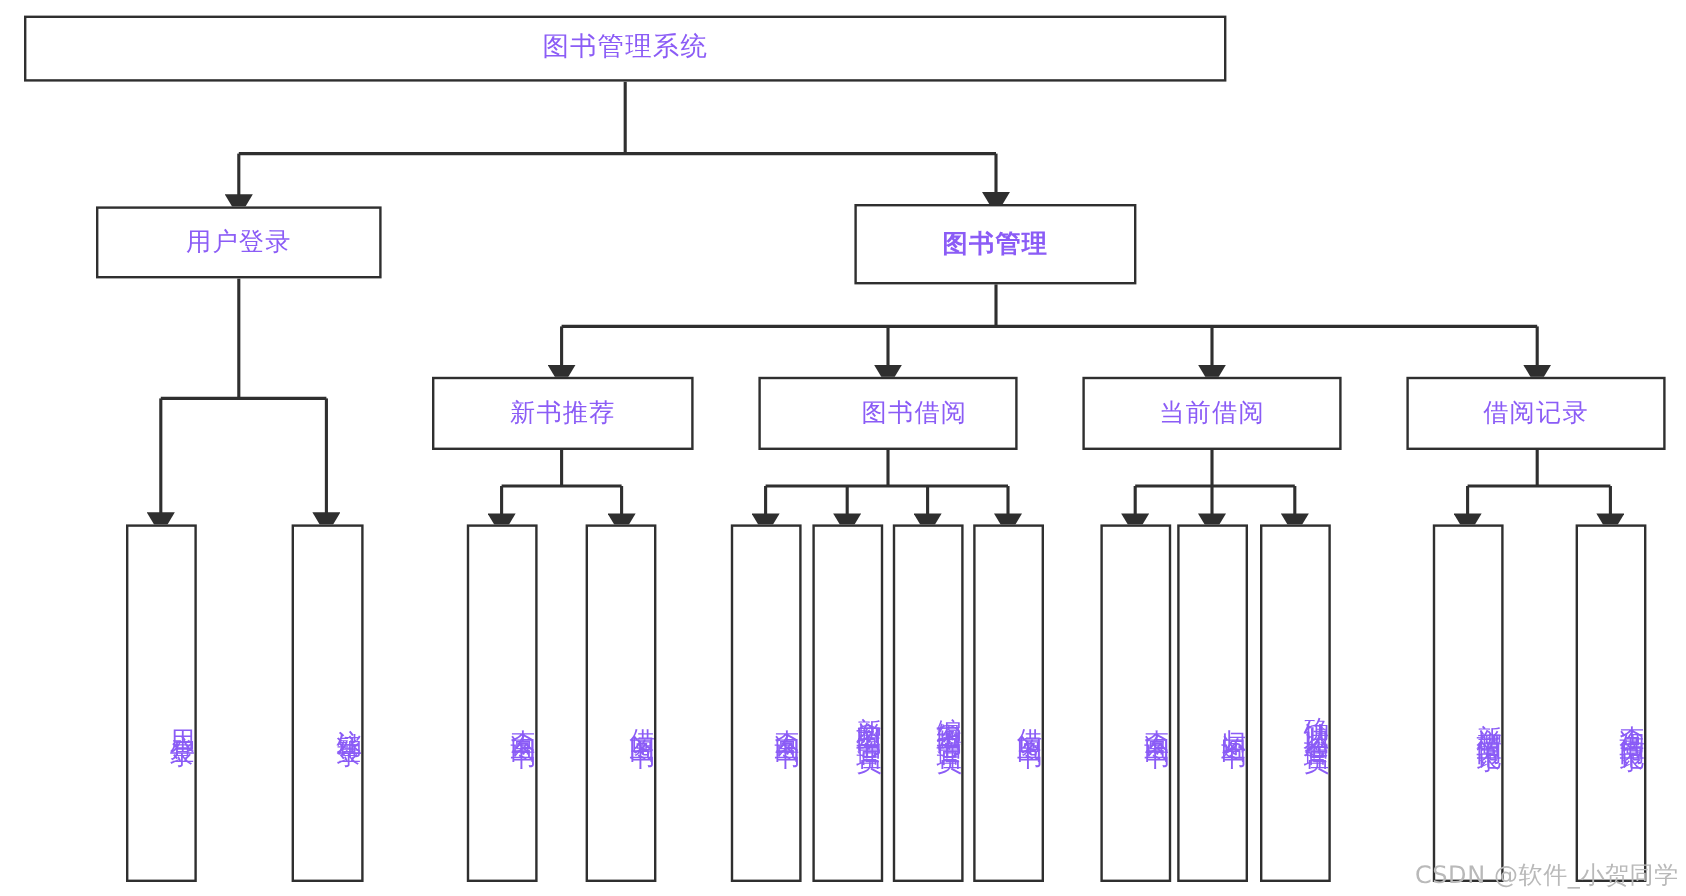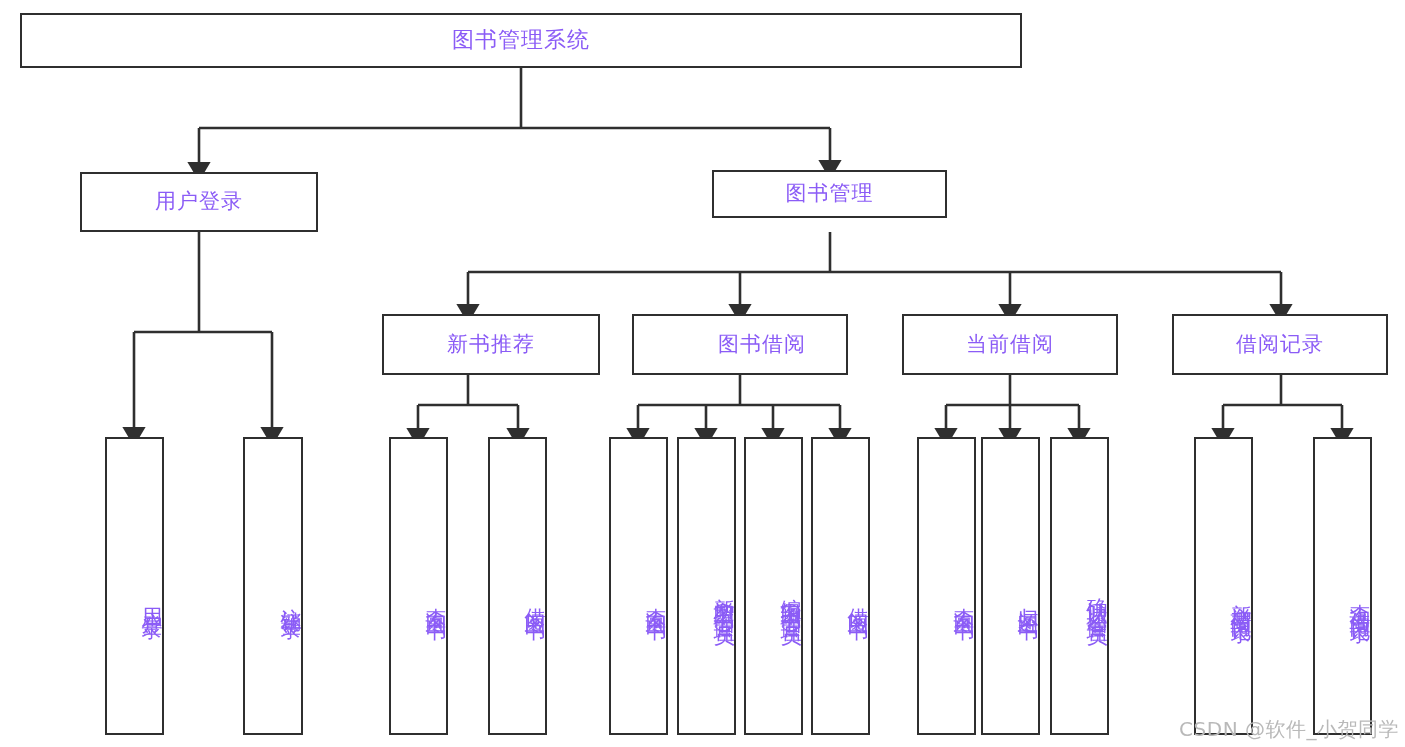--- a/index.html
+++ b/index.html
@@ -127,25 +127,25 @@
     </g>
   </svg>
 
   <div class="node horiz root" style="left:20px; top:13px; width:1002px; height:55px;">
     <span>图书管理系统</span>
   </div>
 
   <div class="node horiz" style="left:80px; top:172px; width:238px; height:60px;">
     <span>用户登录</span>
   </div>
-  <div class="node horiz" style="left:712px; top:170px; width:235px; height:48px;">
+  <div class="node horiz" style="left:712px; top:170px; width:235px; height:67px;font-weight:bold;">
     <span>图书管理</span>
   </div>
 
-  <div class="node horiz" style="left:360px; top:314px; width:218px; height:61px;margin-left:22px;">
+  <div class="node horiz" style="left:360px; top:314px; width:218px; height:61px;">
     <span>新书推荐</span>
   </div>
   <div class="node horiz" style="left:632px; top:314px; width:216px; height:61px;padding-left:44px;">
     <span>图书借阅</span>
   </div>
   <div class="node horiz" style="left:902px; top:314px; width:216px; height:61px;">
     <span>当前借阅</span>
   </div>
   <div class="node horiz" style="left:1172px; top:314px; width:216px; height:61px;">
     <span>借阅记录</span>

